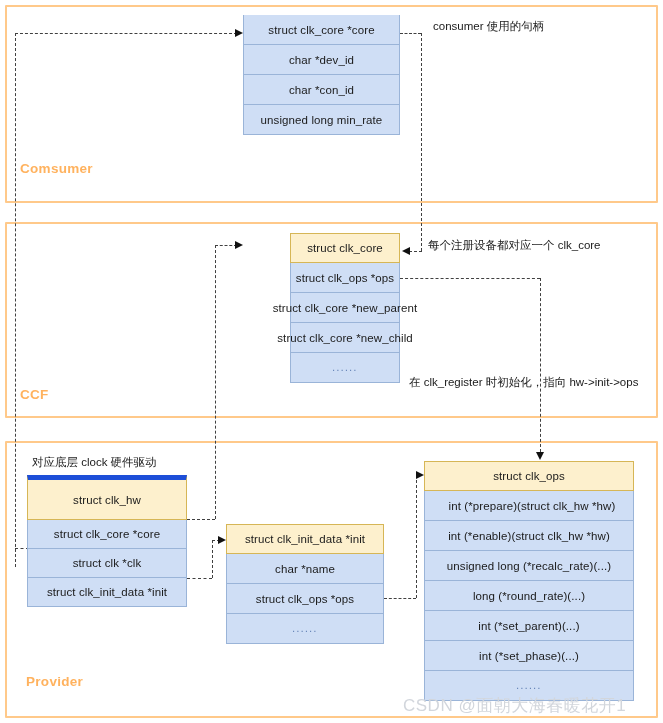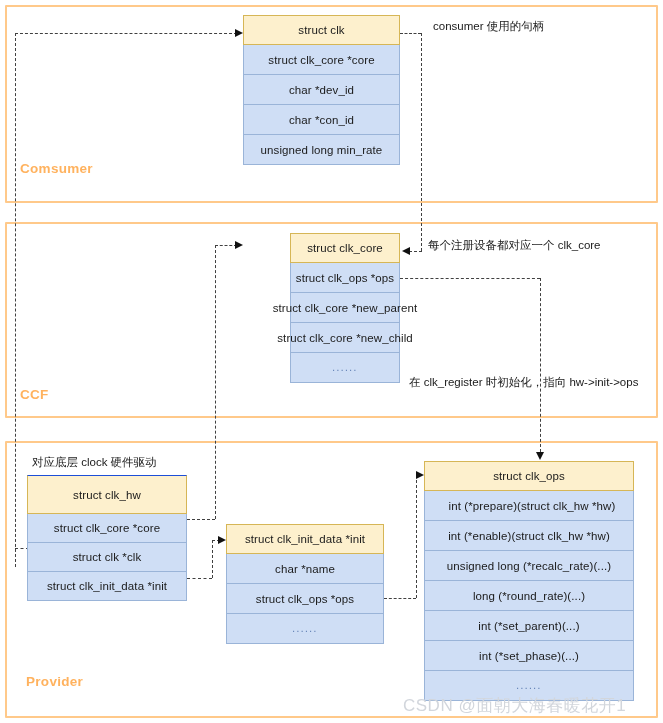--- a/index.html
+++ b/index.html
@@ -151,37 +151,36 @@
   <div class="dl v" style="left:212px;top:540px;height:38px;"></div>
   <div class="dl h" style="left:212px;top:540px;width:8px;"></div>
   <div class="arrow right" style="left:218px;top:535.5px;"></div>
 
   <div class="dl h" style="left:384px;top:598px;width:32px;"></div>
   <div class="dl v" style="left:416px;top:475px;height:123px;"></div>
   <div class="dl h" style="left:416px;top:475px;width:5px;"></div>
   <div class="arrow right" style="left:416px;top:470.5px;"></div>
 
   <div class="struct" style="left:243px;top:15px;width:157px;">
-    <div class="row head" style="height:30px;border-top:1px solid #d6b656;">struct clk</div>
     <div class="row" style="height:30px;">struct clk_core *core</div>
     <div class="row" style="height:30px;">char *dev_id</div>
     <div class="row" style="height:30px;">char *con_id</div>
     <div class="row" style="height:30px;">unsigned long min_rate</div>
   </div>
 
   <div class="struct" style="left:243px;top:233px;width:157px;padding-left:47px;">
     <div class="row head" style="height:30px;border-top:1px solid #d6b656;">struct clk_core</div>
     <div class="row" style="height:30px;">struct clk_ops *ops</div>
     <div class="row" style="height:30px;">struct clk_core *new_parent</div>
     <div class="row" style="height:30px;">struct clk_core *new_child</div>
     <div class="row ellipsis" style="height:30px;">......</div>
   </div>
 
   <div class="struct" style="left:27px;top:475px;width:160px;">
-    <div class="row head" style="height:39px;border-top:1px solid #1d4ed8;">struct clk_hw</div>
+    <div class="row head" style="height:45px;border-top:5px solid #1d4ed8;">struct clk_hw</div>
     <div class="row" style="height:29px;">struct clk_core *core</div>
     <div class="row" style="height:29px;">struct clk *clk</div>
     <div class="row" style="height:29px;">struct clk_init_data *init</div>
   </div>
 
   <div class="struct" style="left:226px;top:524px;width:158px;">
     <div class="row head" style="height:30px;border-top:1px solid #d6b656;">struct clk_init_data *init</div>
     <div class="row" style="height:30px;">char *name</div>
     <div class="row" style="height:30px;">struct clk_ops *ops</div>
     <div class="row ellipsis" style="height:30px;">......</div>

